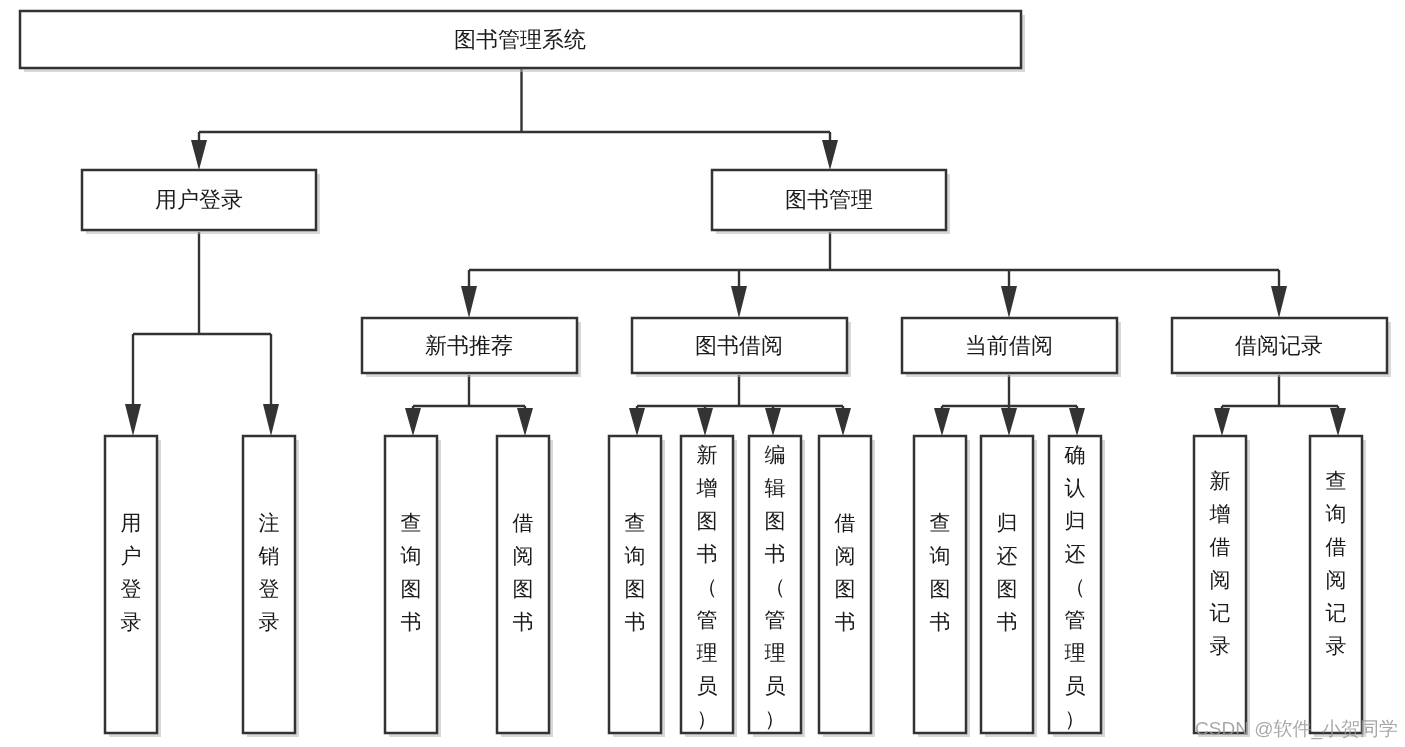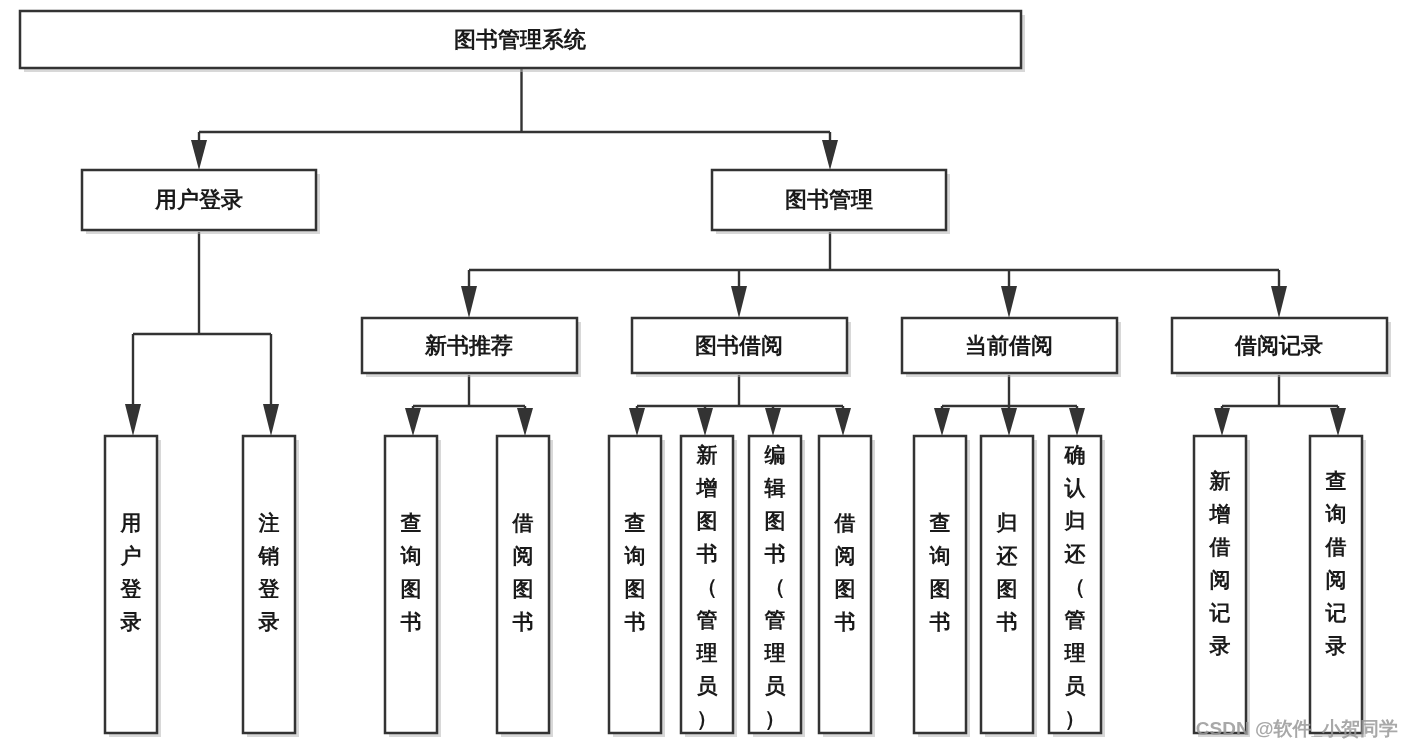--- a/index.html
+++ b/index.html
@@ -13,21 +13,20 @@
     font-family: "Liberation Sans", "DejaVu Sans", sans-serif;
     position: relative;
     overflow: hidden;
   }
   #diagram-root {
     position: absolute;
     top: 0;
     left: 0;
     width: 1405px;
     height: 614px;
-    font-weight: bold;
   }
   svg.diagram {
     display: block;
     width: 1405px;
     height: 747px;
     background: #ffffff;
   }
   .node-rect {
     fill: #ffffff;
     stroke: #333333;

